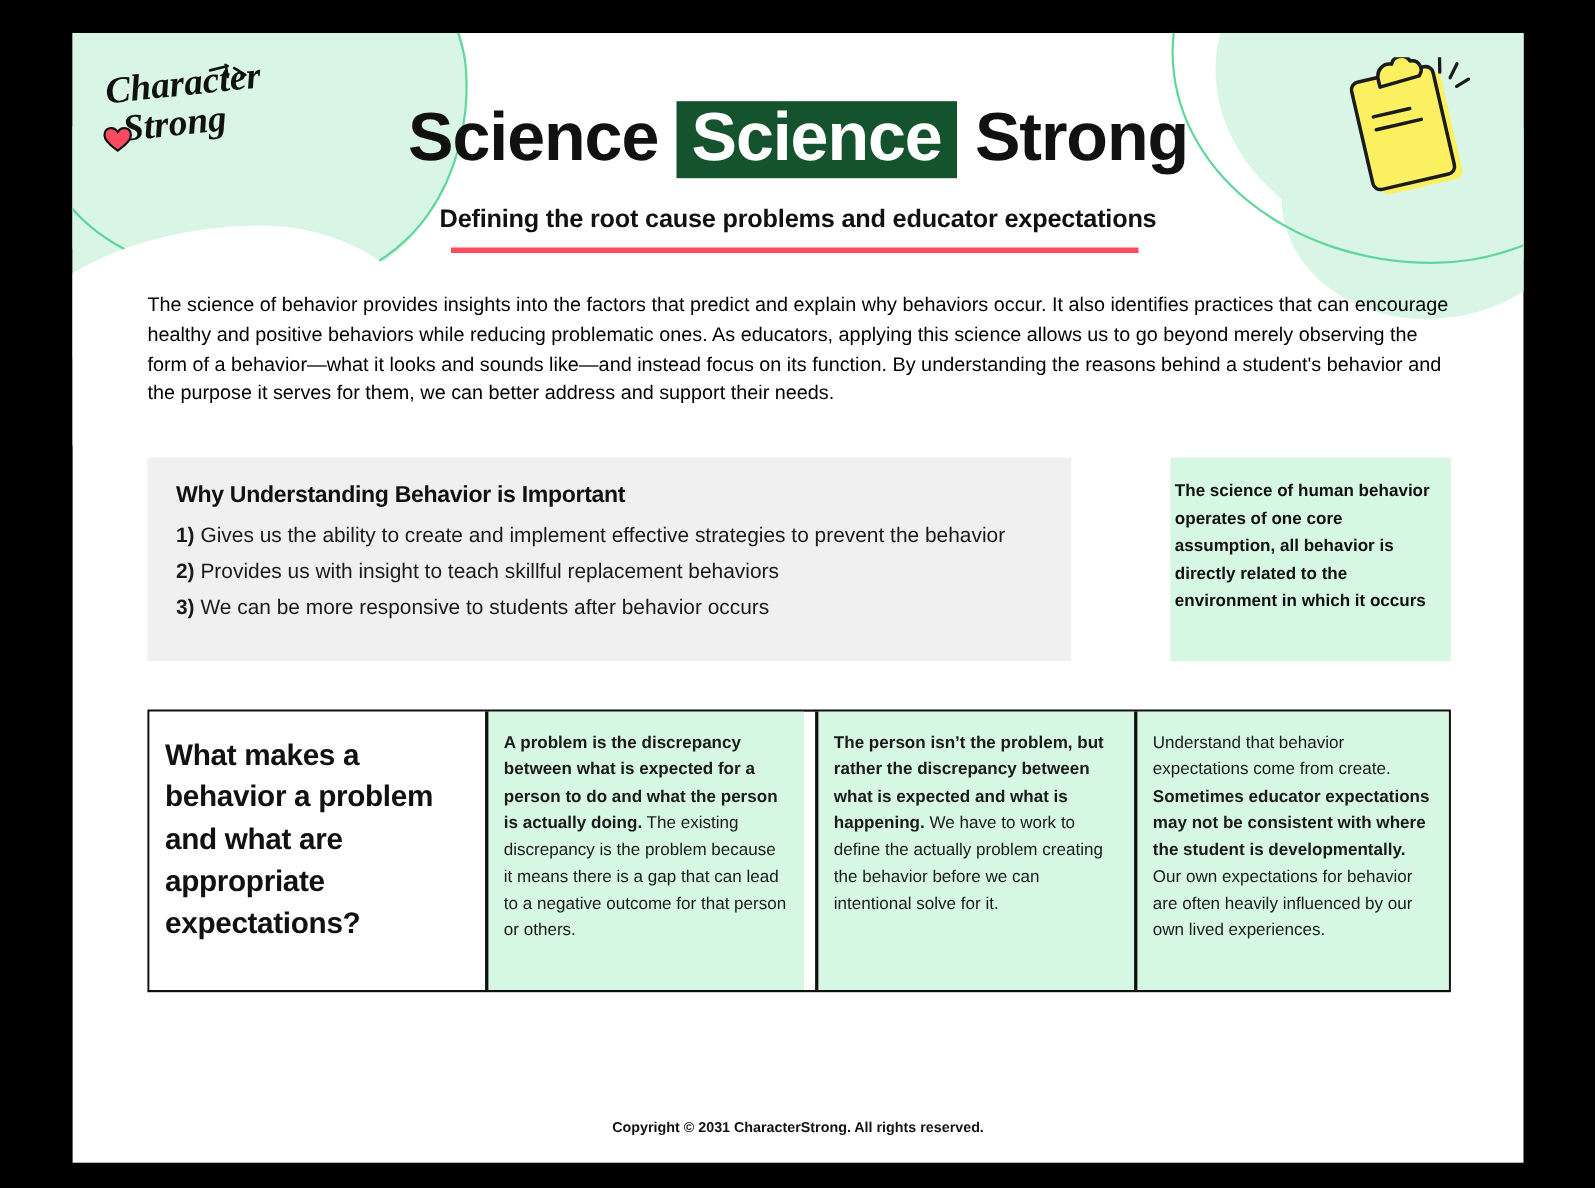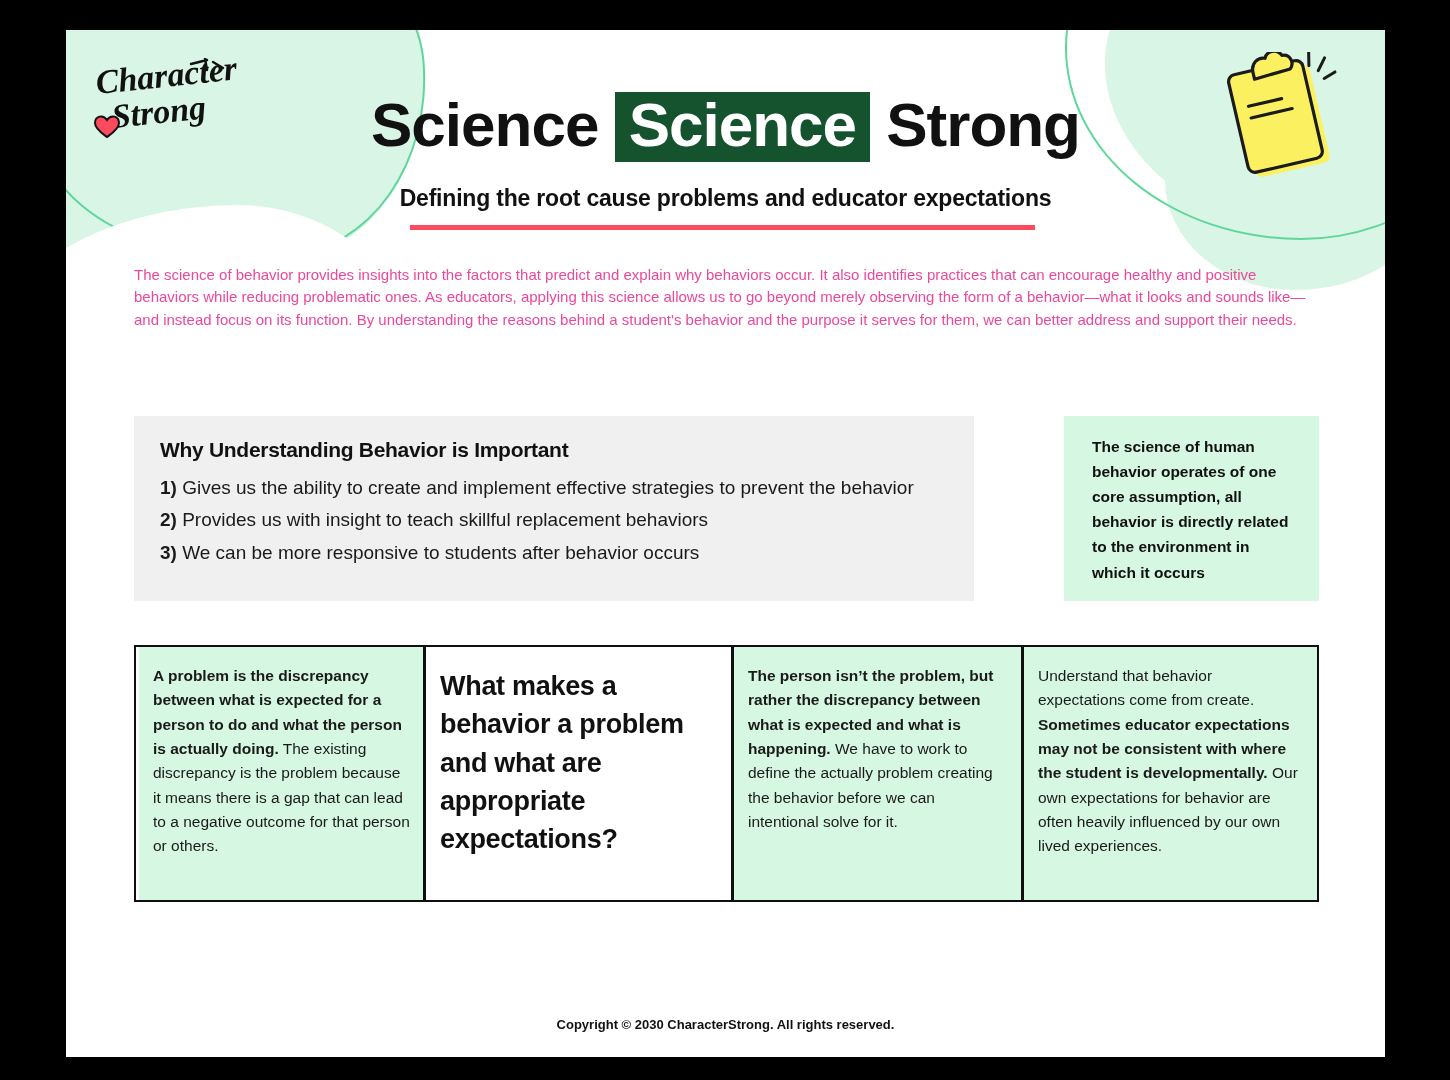--- a/index.html
+++ b/index.html
@@ -93,21 +93,21 @@
     letter-spacing:-0.2px;
   }
   #subtitle-rule {
     position:absolute; top:195px; left:344px;
     width:625px; height:5px; background:#fc4a5e;
   }
 
   
   #intro {
     position:absolute; left:68px; top:234px; width:1185px;
-    font-size:15px; line-height:1.49; color:#ec4899;
+    font-size:18px; line-height:1.49; color:#000000;
   }
 
   
   #gray-box {
     position:absolute; left:68px; top:386px;
     width:840px; height:185px;
     background:#f0f0f0;
     padding:22px 26px;
   }
   #gray-title {
@@ -117,21 +117,21 @@
   .num-item {
     font-size:19px; line-height:1.7; color:#1a1a1a;
   }
   .num-item b { font-weight:bold; }
 
   
   #green-callout {
     position:absolute; left:998px; top:386px;
     width:255px; height:185px;
     background:#d6f7e2;
-    padding:18px 28px;
+    padding:18px 4px;
     font-size:15.5px; font-weight:bold; line-height:1.62; color:#111;
   }
 
   
   #table {
     position:absolute; left:68px; top:615px;
     width:1185px; height:257px;
     border:2.5px solid #0f0f0f;
     display:flex;
     background:#ffffff;
@@ -146,21 +146,21 @@
     padding:20px 16px 0 14px;
     font-size:27px; font-weight:bold; line-height:1.42;
     color:#111; letter-spacing:-0.3px;
   }
   .cell-green {
     background:#d6f7e2;
     padding:17px 16px 0 14px;
     font-size:15.5px; line-height:1.57; color:#1a1a1a;
   }
   #cell-2 { width:287px; margin-left:3px; }
-  #cell-3 { width:287px; margin-left:3px; }
+  #cell-3 { width:287px; margin-left:13px; }
   #cell-4 { flex:1; margin-left:3px; }
   .cell-green b { font-weight:bold; }
 
   
   #footer {
     position:absolute; left:0; bottom:25px; width:100%;
     text-align:center;
     font-size:13px; font-weight:bold; color:#111;
   }
 </style>
@@ -221,30 +221,30 @@
     </div>
     <div class="num-item">
       <b>3)</b>
       <span>We can be more responsive to students after behavior occurs</span>
     </div>
   </div>
 
   <div id="green-callout">The science of human behavior operates of one core assumption, all behavior is directly related to the environment in which it occurs</div>
 
   <div id="table">
+    <div class="cell" id="cell-question">What makes a behavior a problem and what are appropriate expectations?</div>
+
     <div class="cell cell-green" id="cell-2">
       <b>A problem is the discrepancy between what is expected for a person to do and what the person is actually doing.</b><span> The existing discrepancy is the problem because it means there is a gap that can lead to a negative outcome for that person or others.</span>
     </div>
 
-    <div class="cell" id="cell-question">What makes a behavior a problem and what are appropriate expectations?</div>
-
     <div class="cell cell-green" id="cell-3">
       <b>The person isn’t the problem, but rather the discrepancy between what is expected and what is happening.</b><span> We have to work to  define the actually problem creating the behavior before we can intentional solve for it.</span>
     </div>
 
     <div class="cell cell-green" id="cell-4">
       <span>Understand that behavior expectations come from create. </span><b>Sometimes educator expectations may not be consistent with where the student is developmentally.</b><span> Our own expectations for behavior are often heavily influenced by our own lived experiences.</span>
     </div>
   </div>
 
-  <div id="footer">Copyright © 2030 CharacterStrong. All rights reserved.</div>
+  <div id="footer">Copyright © 2031 CharacterStrong. All rights reserved.</div>
 
 </div>
 
 </body></html>

